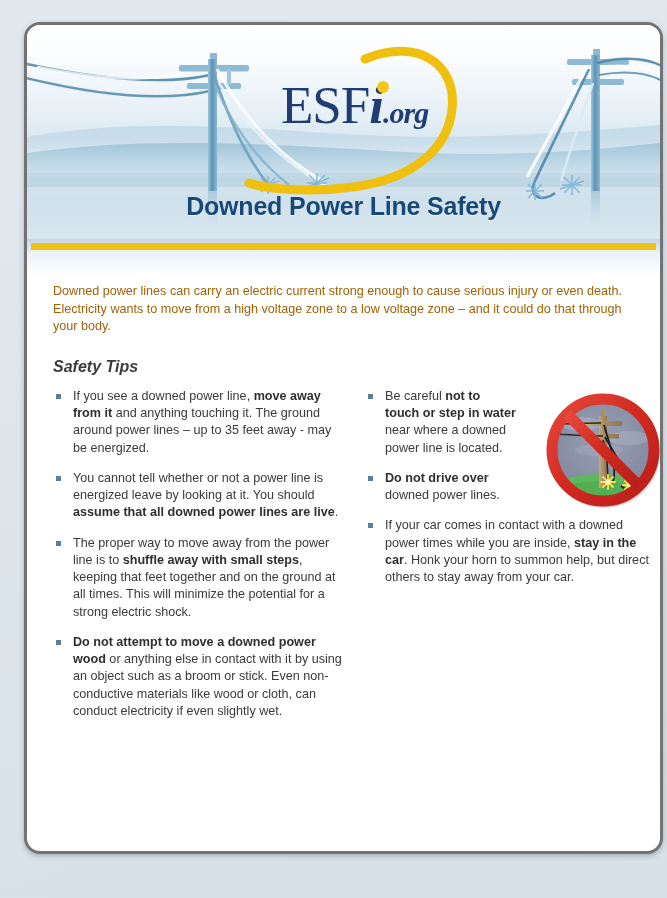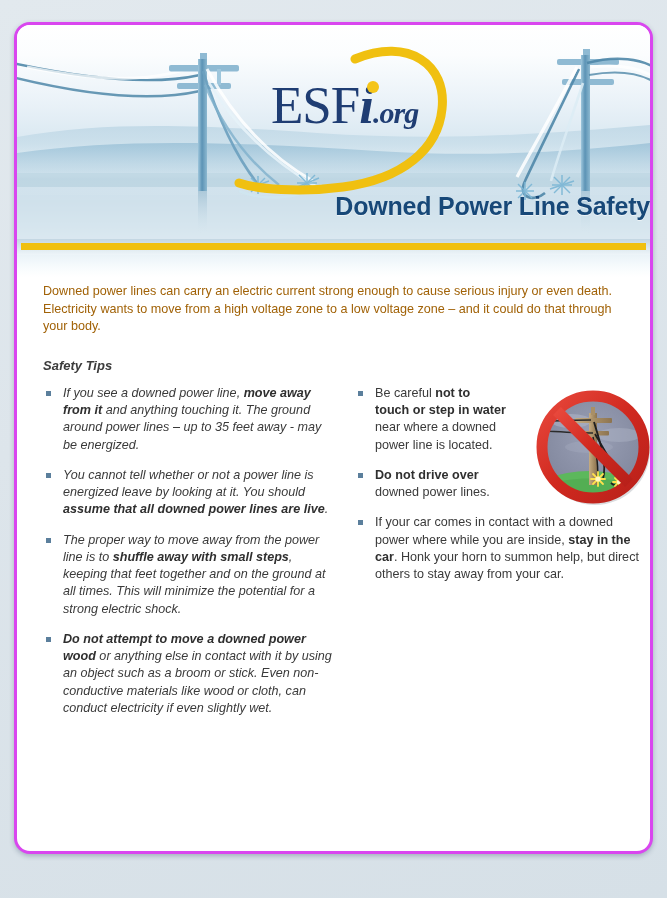--- a/index.html
+++ b/index.html
@@ -10,24 +10,24 @@
     overflow: hidden;
   }
   body {
     font-family: "Liberation Sans", sans-serif;
     background: linear-gradient(160deg, #e2e9ee 0%, #dde5eb 40%, #d6e0e7 100%);
   }
 
   
   .card {
     position: absolute;
-    left: 14px; top: 22px;
+    left: 24px; top: 22px;
     width: 639px; height: 832px;
     background: #ffffff;
-    border: 3px solid #d946ef;
+    border: 3px solid #737373;
     border-radius: 16px;
     overflow: hidden;
     box-shadow: 0 2px 5px rgba(40,60,90,0.30);
   }
 
   
   .banner {
     position: relative;
     width: 100%;
     height: 214px;
@@ -84,21 +84,21 @@
   }
 
   
   .title-band {
     position: absolute;
     left: 0; bottom: 0;
     width: 100%;
     height: 66px;
     display: flex;
     align-items: center;
-    justify-content: flex-end;
+    justify-content: center;
   }
   .title-text {
     font-size: 25px;
     font-weight: 700;
     color: #174878;
     letter-spacing: -0.2px;
     text-shadow: 0 1px 0 rgba(255,255,255,0.55);
   }
 
   
@@ -126,33 +126,33 @@
     padding: 0 24px 0 26px;
     background: #ffffff;
   }
   .intro {
     font-size: 12.6px;
     line-height: 1.40;
     color: #a16207;
     margin: 6px 6px 0 0;
   }
   .safety-tips {
-    font-size: 13px;
+    font-size: 16px;
     font-weight: 700;
     font-style: italic;
     color: #3c3c3c;
     margin: 22px 0 12px 0;
   }
 
   .columns {
     display: flex;
     gap: 18px;
     align-items: flex-start;
   }
-  .col-left  { width: 294px; flex: 0 0 294px; font-style: italic; }
+  .col-left  { width: 294px; flex: 0 0 294px; }
   .col-right { width: 295px; flex: 0 0 295px; position: relative; }
 
   ul.tips {
     list-style: none;
     margin: 0; padding: 0;
   }
   ul.tips > li {
     position: relative;
     padding-left: 20px;
     margin-bottom: 13px;
@@ -394,19 +394,19 @@
             <circle cx="88" cy="95" r="2.2" fill="#fff7c2"></circle>
           </g>
 
           <circle cx="62" cy="60" r="51" fill="none" stroke="url(#ringG)" stroke-width="11"></circle>
           <line x1="26" y1="24" x2="98" y2="96" stroke="url(#ringG)" stroke-width="11" stroke-linecap="butt"></line>
         </svg>
 
         <ul class="tips" id="right-list">
             <li class="narrow"><span>Be careful </span><b>not to touch or step in water</b><span> near where a downed power line is located.</span></li>
             <li class="narrow"><b>Do not drive over</b><span> downed power lines.</span></li>
-            <li><span>If your car comes in contact with a downed power where while you are inside, </span><b>stay in the car</b><span>. Honk your horn to summon help, but direct others to stay away from your car.</span></li>
+            <li><span>If your car comes in contact with a downed power times while you are inside, </span><b>stay in the car</b><span>. Honk your horn to summon help, but direct others to stay away from your car.</span></li>
           </ul>
       </div>
 
     </div>
   </div>
 </div>
 
 </body></html>

